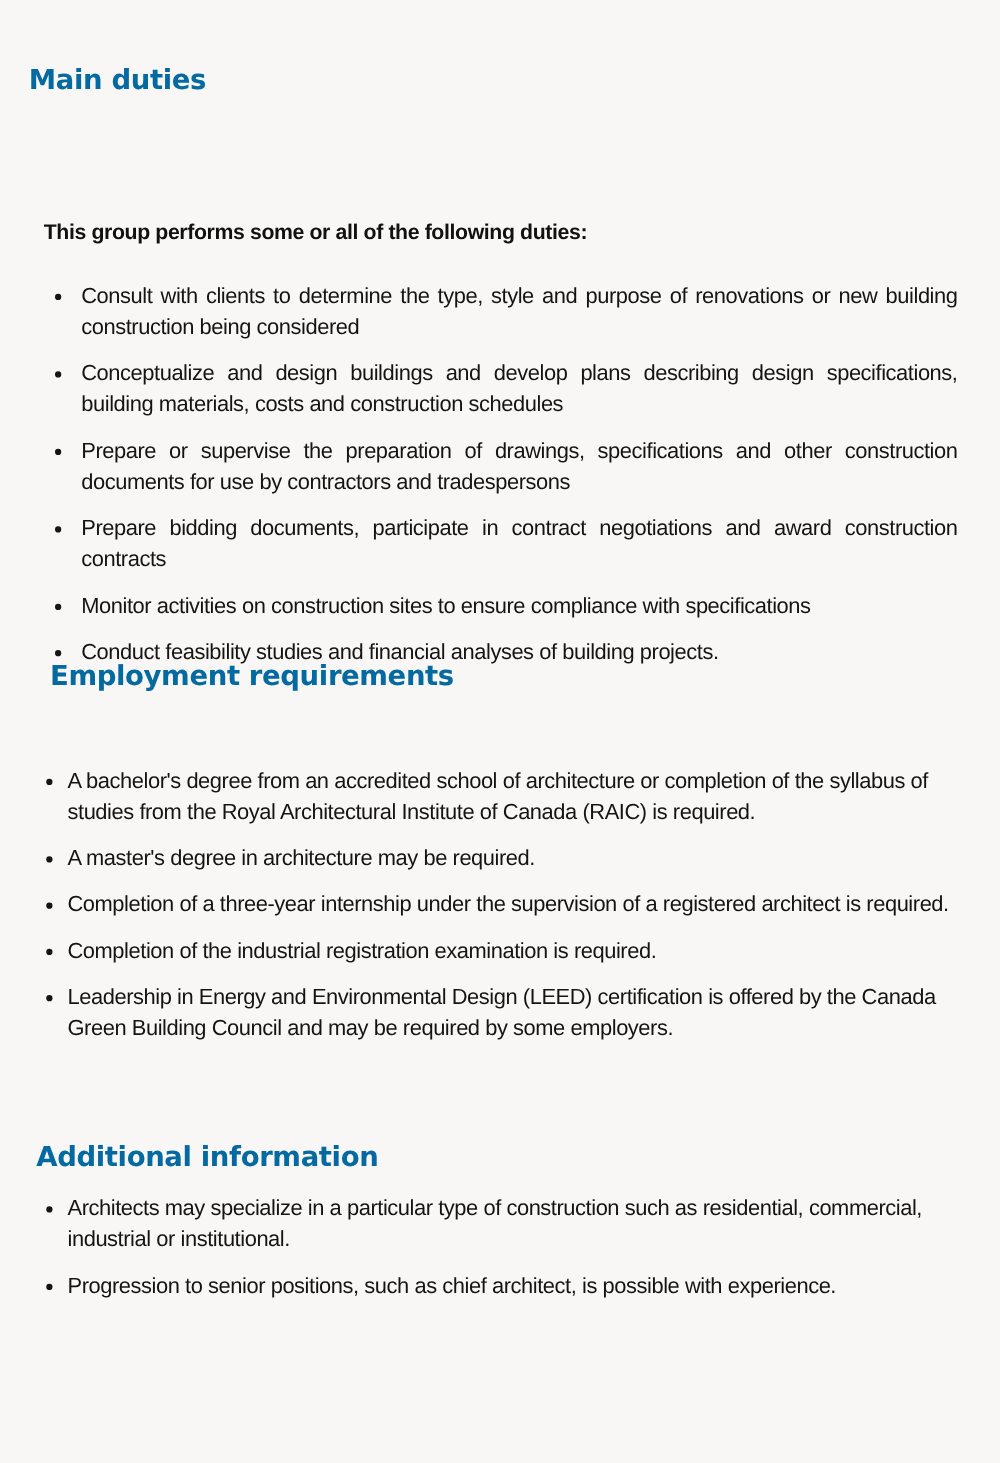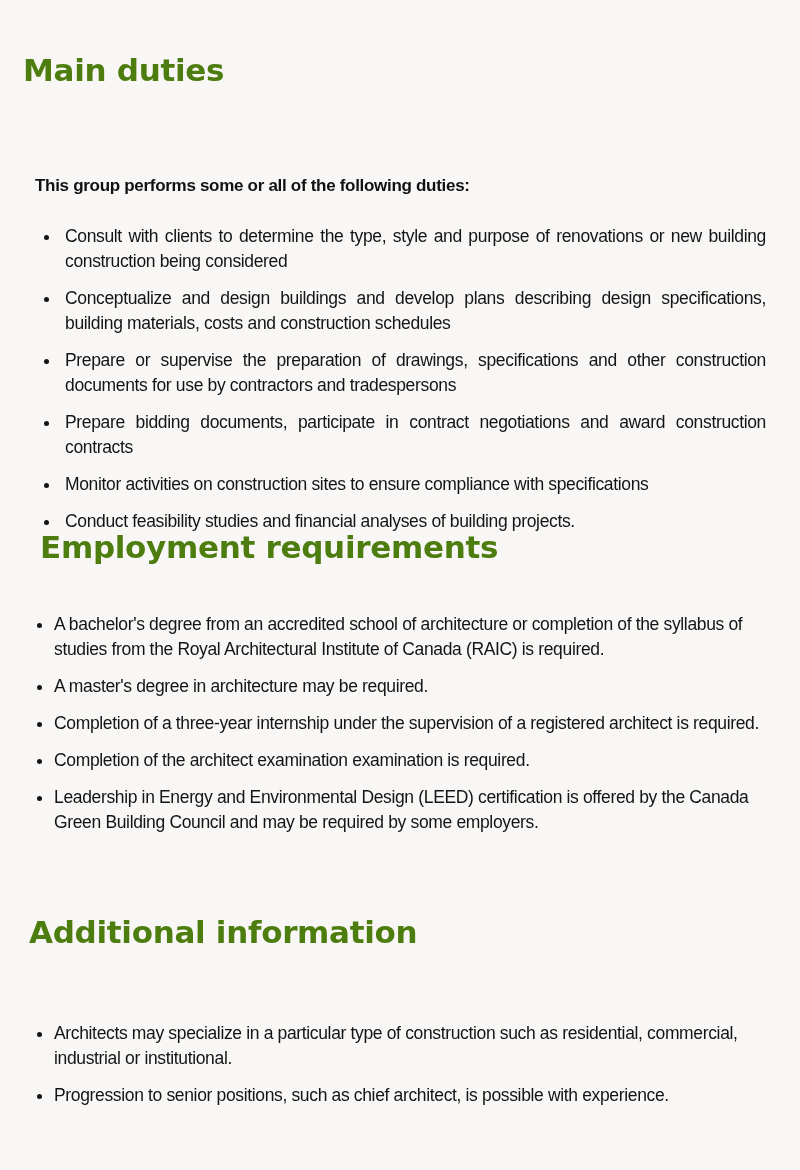--- a/index.html
+++ b/index.html
@@ -13,22 +13,22 @@
       color: #111111;
       font-family: "Liberation Sans", sans-serif;
       position: relative;
       overflow: hidden;
     }
     .heading {
       position: absolute;
       margin: 0;
       font-family: "DejaVu Sans", sans-serif;
       font-weight: bold;
-      font-size: 31px;
-      color: #4d7c0f;
+      font-size: 22px;
+      color: #0369a1;
       letter-spacing: -0.3px;
       white-space: nowrap;
     }
     #h-main { left: 23px; top: 52px; }
     #h-emp  { left: 40px; top: 529px; }
     #h-add  { left: 29px; top: 914px; }
 
     .intro {
       position: absolute;
       left: 23px;
@@ -74,21 +74,21 @@
 
     #list-emp {
       left: 42px;
       top: 600px;
       width: 752px;
     }
     #list-emp li::before { left: -17px; }
 
     #list-add {
       left: 42px;
-      top: 1009px;
+      top: 942px;
       width: 752px;
     }
     #list-add li::before { left: -17px; }
   </style>
 </head>
 <body>
 
 <h1 id="h-main" class="heading">Main duties</h1>
 <p class="intro">This group performs some or all of the following duties:</p>
 <ul id="list-duties">
@@ -98,21 +98,21 @@
   <li>Prepare bidding documents, participate in contract negotiations and award construction contracts</li>
   <li>Monitor activities on construction sites to ensure compliance with specifications</li>
   <li>Conduct feasibility studies and financial analyses of building projects.</li>
 </ul>
 
 <h2 id="h-emp" class="heading">Employment requirements</h2>
 <ul id="list-emp">
   <li>A bachelor's degree from an accredited school of architecture or completion of the syllabus of studies from the Royal Architectural Institute of Canada (RAIC) is required.</li>
   <li>A master's degree in architecture may be required.</li>
   <li>Completion of a three-year internship under the supervision of a registered architect is required.</li>
-  <li>Completion of the architect examination examination is required.</li>
+  <li>Completion of the industrial registration examination is required.</li>
   <li>Leadership in Energy and Environmental Design (LEED) certification is offered by the Canada Green Building Council and may be required by some employers.</li>
 </ul>
 
 <h2 id="h-add" class="heading">Additional information</h2>
 <ul id="list-add">
   <li>Architects may specialize in a particular type of construction such as residential, commercial, industrial or institutional.</li>
   <li>Progression to senior positions, such as chief architect, is possible with experience.</li>
 </ul>
 
 </body></html>

